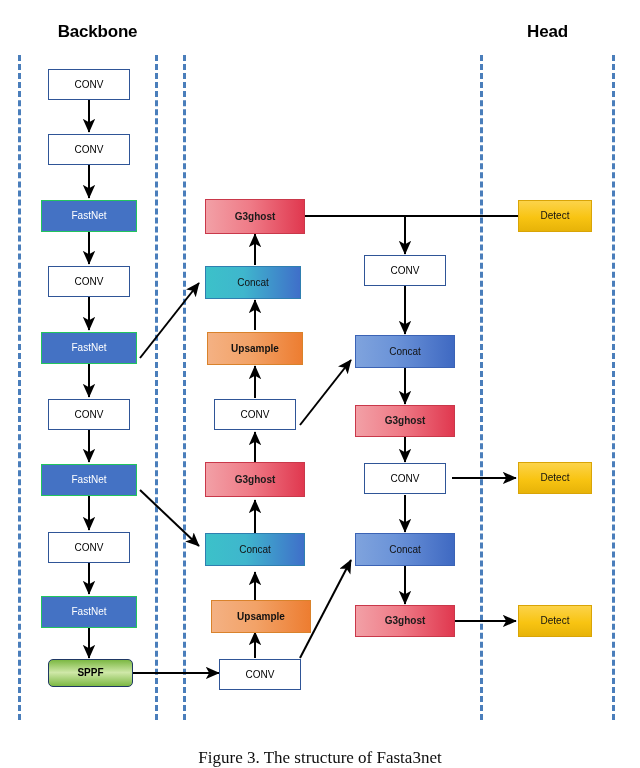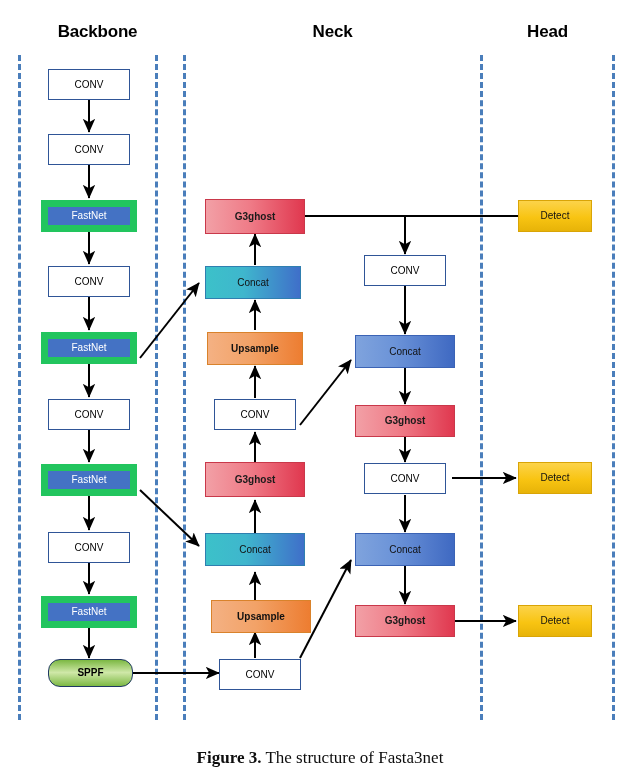--- a/index.html
+++ b/index.html
@@ -29,26 +29,26 @@
   .node{
     position:absolute;box-sizing:border-box;
     display:flex;align-items:center;justify-content:center;
     font-size:10px;line-height:1;white-space:nowrap;
     color:#000;
   }
   .n-conv{
     background:#ffffff;border:1.6px solid #2f5597;color:#000;
   }
   .n-fastnet{
-    background:#4472c4;border:7px solid #22c55e;color:#ffffff;
+    background:#4472c4;border:1px solid #22c55e;color:#ffffff;
   }
   .n-sppf{
     background:linear-gradient(180deg,#7cb843 0%,#cfe8a8 48%,#7cb843 100%);
     border:1.8px solid #1f3864;color:#000;font-weight:bold;
-    border-radius:12px;
+    border-radius:5px;
   }
   .n-g3ghost{
     background:linear-gradient(90deg,#f2a0a6 0%,#ef7b87 45%,#e0384f 100%);
     border:1px solid #c9384a;color:#1a1a1a;font-weight:bold;
   }
   .n-concat-l{
     background:linear-gradient(90deg,#3cc1c9 0%,#3fb6cd 40%,#3f6fc9 100%);
     border:1px solid #2f7fb0;color:#111;
   }
   .n-concat-r{
@@ -63,29 +63,28 @@
     background:linear-gradient(180deg,#fcd34a 0%,#f8c412 55%,#e7b308 100%);
     border:1px solid #d9a406;color:#111;
   }
 
   
   #caption{
     position:absolute;left:0;width:640px;text-align:center;
     font-family:"Liberation Serif", serif;font-size:17px;color:#0d0d0d;
     white-space:nowrap;
   }
-  #caption .cap-lead{font-weight:bold;}
+  #caption .cap-lead{font-weight:normal;}
 </style>
 </head>
 <body>
 
 <div id="stage">
 
   <div class="sect-title" style="left:20px;top:22px;width:155px;">Backbone</div>
-  <div class="sect-title" style="left:255px;top:22px;width:155px;">Neck</div>
   <div class="sect-title" style="left:470px;top:22px;width:155px;">Head</div>
 
   <div class="divider" style="left:18px;top:55px;height:665px;"></div>
   <div class="divider" style="left:155px;top:55px;height:665px;"></div>
   <div class="divider" style="left:183px;top:55px;height:665px;"></div>
   <div class="divider" style="left:480px;top:55px;height:665px;"></div>
   <div class="divider" style="left:612px;top:55px;height:665px;"></div>
 
   <svg id="edges" viewBox="0 0 640 768">
     <defs>

